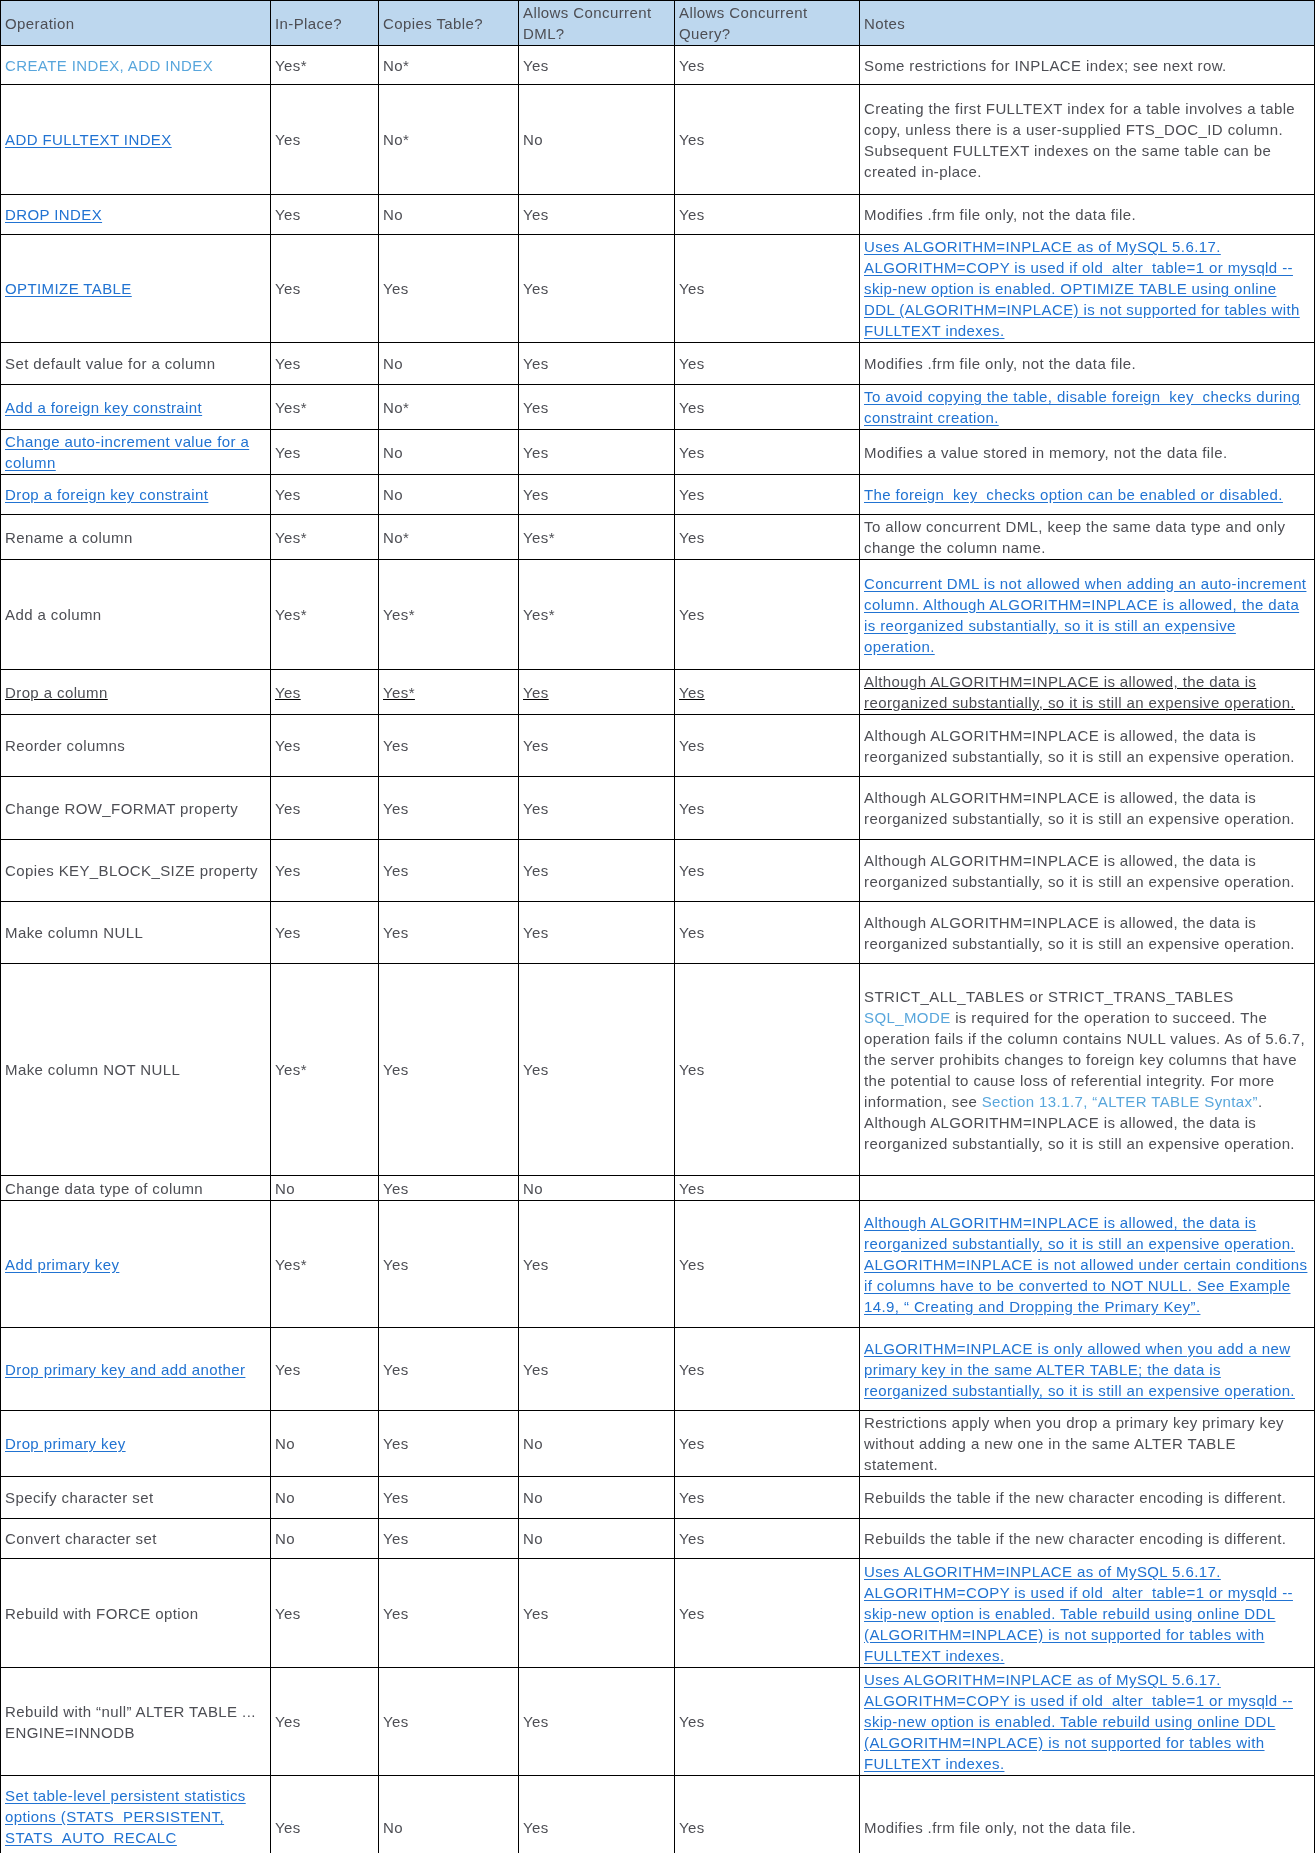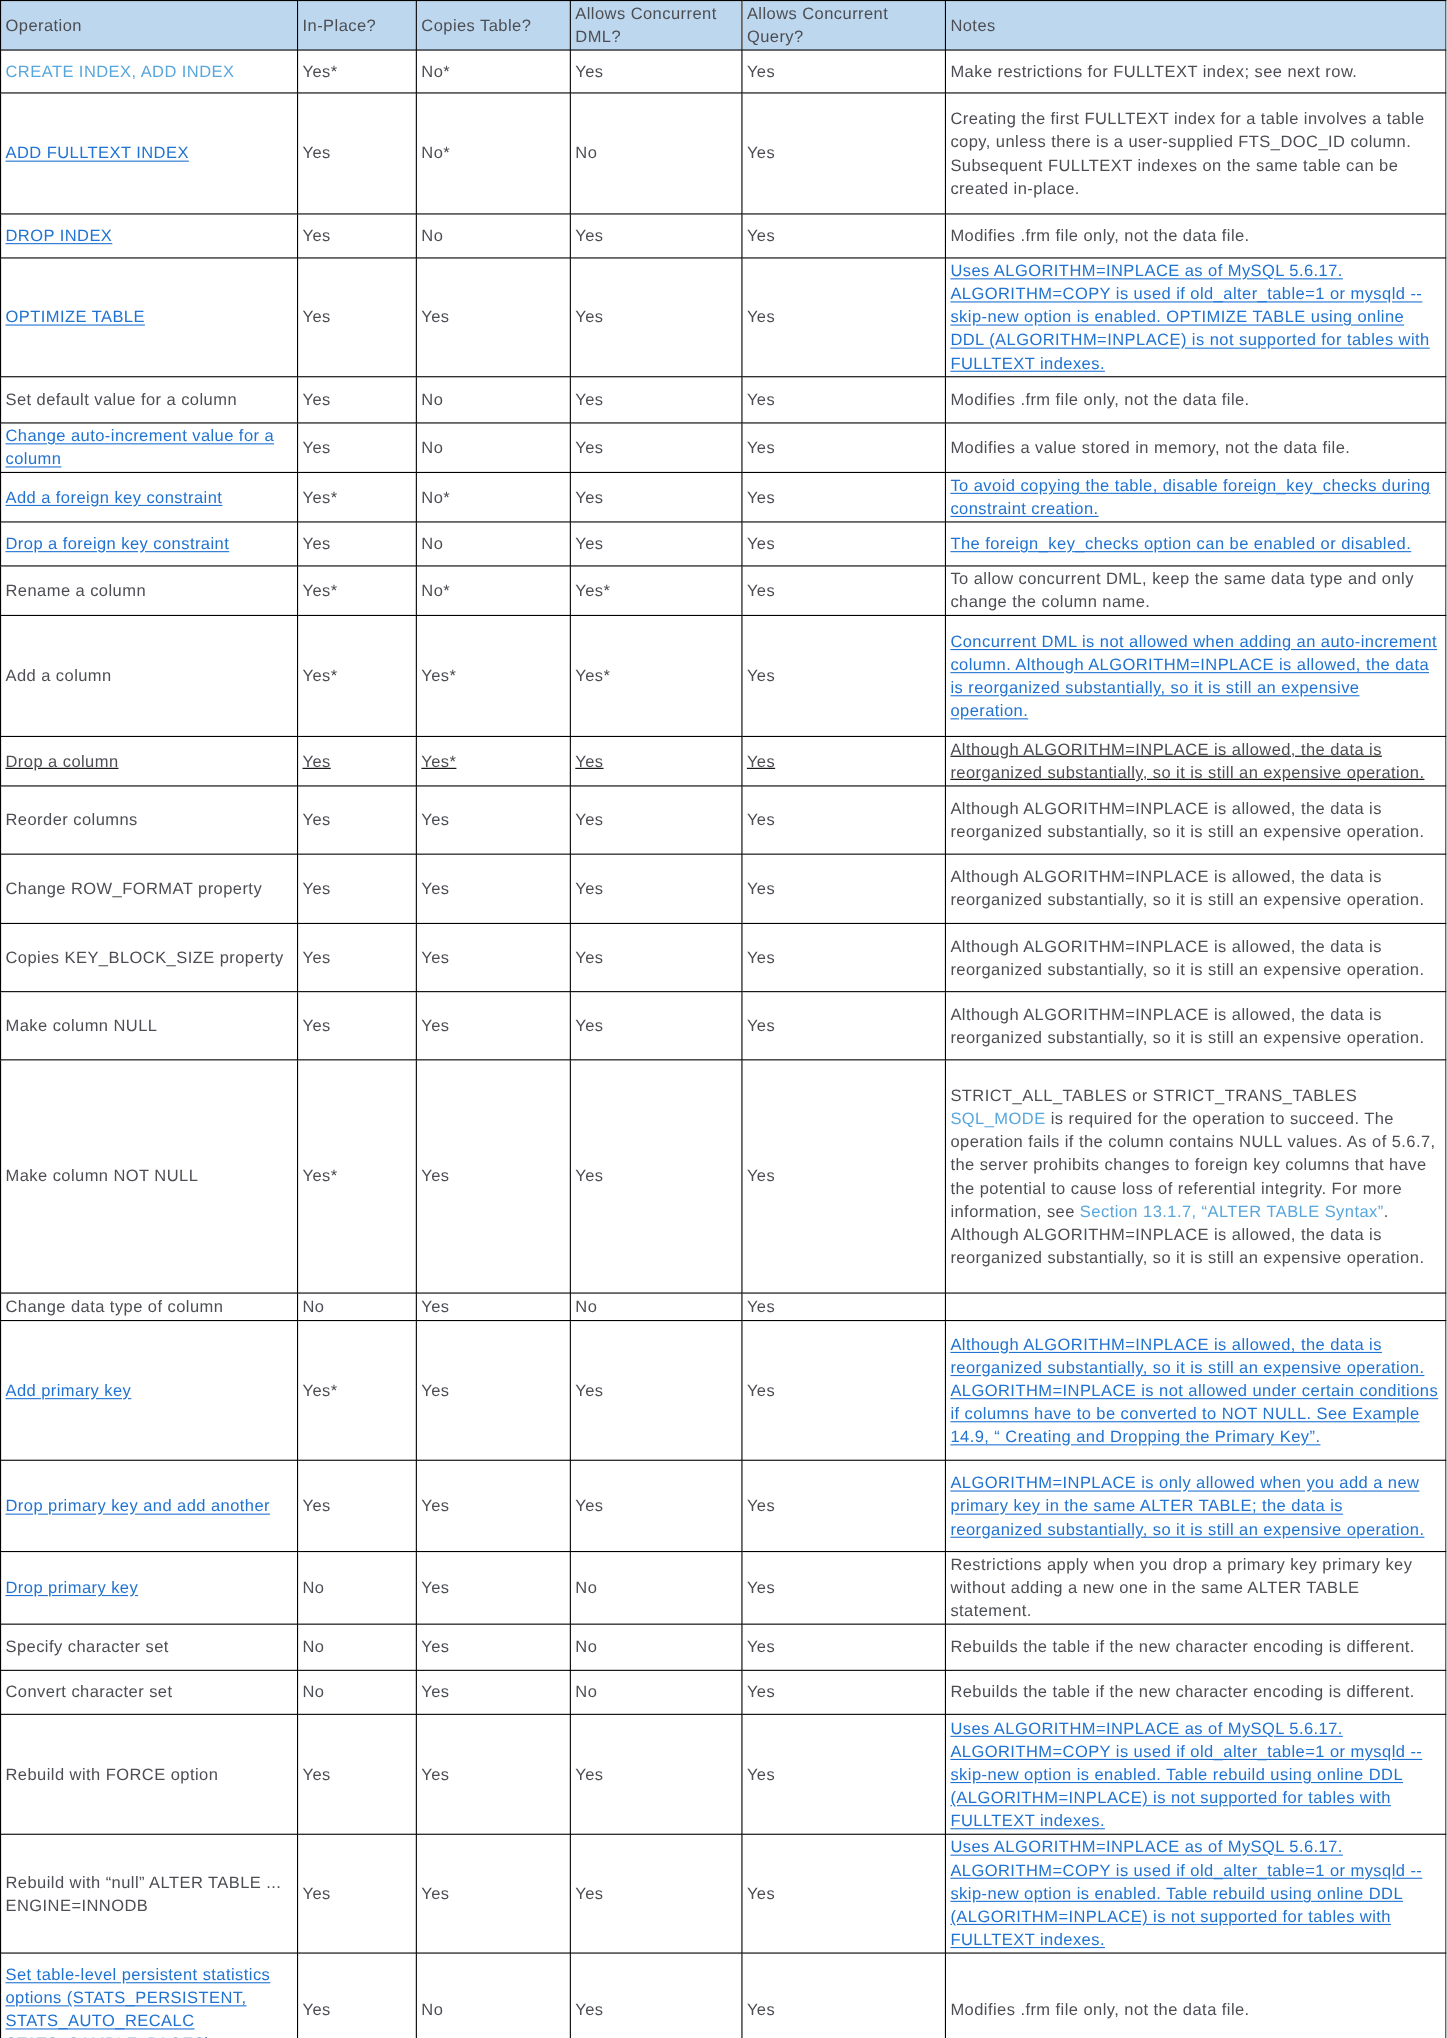--- a/index.html
+++ b/index.html
@@ -77,21 +77,21 @@
           <th>Notes</th>
         </tr>
     </thead>
     <tbody id="table-body">
         <tr style="height: 39px;">
           <td><a class="t-lightlink">CREATE INDEX, ADD INDEX</a></td>
           <td><span class="t-plain">Yes*</span></td>
           <td><span class="t-plain">No*</span></td>
           <td><span class="t-plain">Yes</span></td>
           <td><span class="t-plain">Yes</span></td>
-          <td><span class="t-plain">Make restrictions for FULLTEXT index; see next row.</span></td>
+          <td><span class="t-plain">Some restrictions for INPLACE index; see next row.</span></td>
         </tr>
         <tr style="height: 110px;">
           <td><a class="t-link">ADD FULLTEXT INDEX</a></td>
           <td><span class="t-plain">Yes</span></td>
           <td><span class="t-plain">No*</span></td>
           <td><span class="t-plain">No</span></td>
           <td><span class="t-plain">Yes</span></td>
           <td><span class="t-plain">Creating the first FULLTEXT index for a table involves a table copy, unless there is a user-supplied FTS_DOC_ID column. Subsequent FULLTEXT indexes on the same table can be created in-place.</span></td>
         </tr>
         <tr style="height: 40px;">
@@ -111,35 +111,35 @@
           <td><a class="t-link">Uses ALGORITHM=INPLACE as of MySQL 5.6.17. ALGORITHM=COPY is used if old_alter_table=1 or mysqld --skip-new option is enabled. OPTIMIZE TABLE using online DDL (ALGORITHM=INPLACE) is not supported for tables with FULLTEXT indexes.</a></td>
         </tr>
         <tr style="height: 42px;">
           <td><span class="t-plain">Set default value for a column</span></td>
           <td><span class="t-plain">Yes</span></td>
           <td><span class="t-plain">No</span></td>
           <td><span class="t-plain">Yes</span></td>
           <td><span class="t-plain">Yes</span></td>
           <td><span class="t-plain">Modifies .frm file only, not the data file.</span></td>
         </tr>
+        <tr style="height: 42px;">
+          <td><a class="t-link">Add a foreign key constraint</a></td>
+          <td><span class="t-plain">Yes*</span></td>
+          <td><span class="t-plain">No*</span></td>
+          <td><span class="t-plain">Yes</span></td>
+          <td><span class="t-plain">Yes</span></td>
+          <td><a class="t-link">To avoid copying the table, disable foreign_key_checks during constraint creation.</a></td>
+        </tr>
         <tr style="height: 44px;">
           <td><a class="t-link">Change auto-increment value for a column</a></td>
           <td><span class="t-plain">Yes</span></td>
           <td><span class="t-plain">No</span></td>
           <td><span class="t-plain">Yes</span></td>
           <td><span class="t-plain">Yes</span></td>
           <td><span class="t-plain">Modifies a value stored in memory, not the data file.</span></td>
-        </tr>
-        <tr style="height: 42px;">
-          <td><a class="t-link">Add a foreign key constraint</a></td>
-          <td><span class="t-plain">Yes*</span></td>
-          <td><span class="t-plain">No*</span></td>
-          <td><span class="t-plain">Yes</span></td>
-          <td><span class="t-plain">Yes</span></td>
-          <td><a class="t-link">To avoid copying the table, disable foreign_key_checks during constraint creation.</a></td>
         </tr>
         <tr style="height: 40px;">
           <td><a class="t-link">Drop a foreign key constraint</a></td>
           <td><span class="t-plain">Yes</span></td>
           <td><span class="t-plain">No</span></td>
           <td><span class="t-plain">Yes</span></td>
           <td><span class="t-plain">Yes</span></td>
           <td><a class="t-link">The foreign_key_checks option can be enabled or disabled.</a></td>
         </tr>
         <tr style="height: 38px; padding-left: 43px;">

